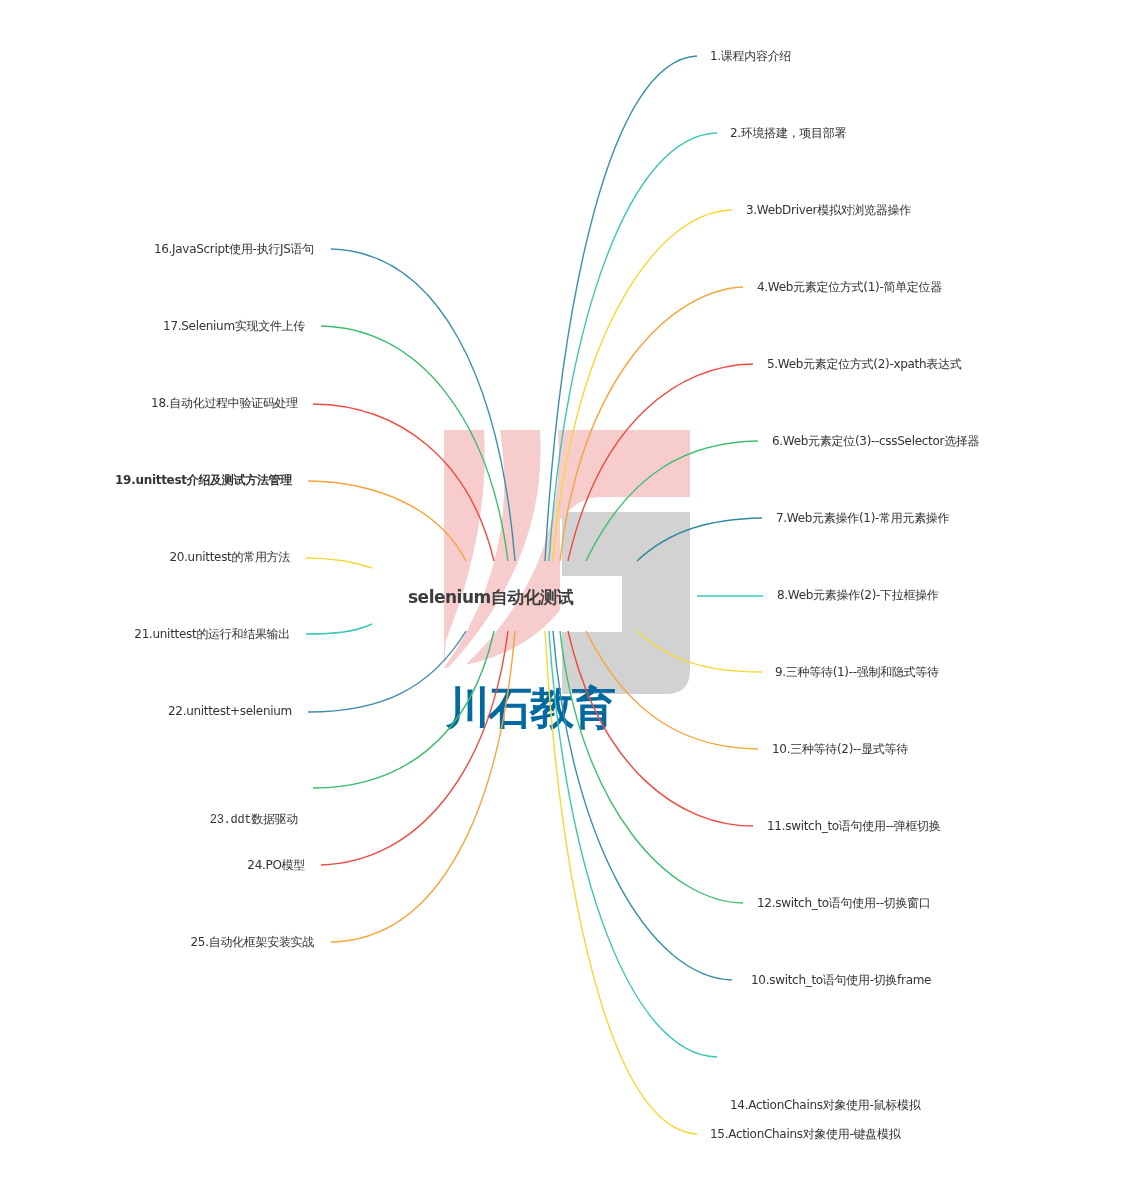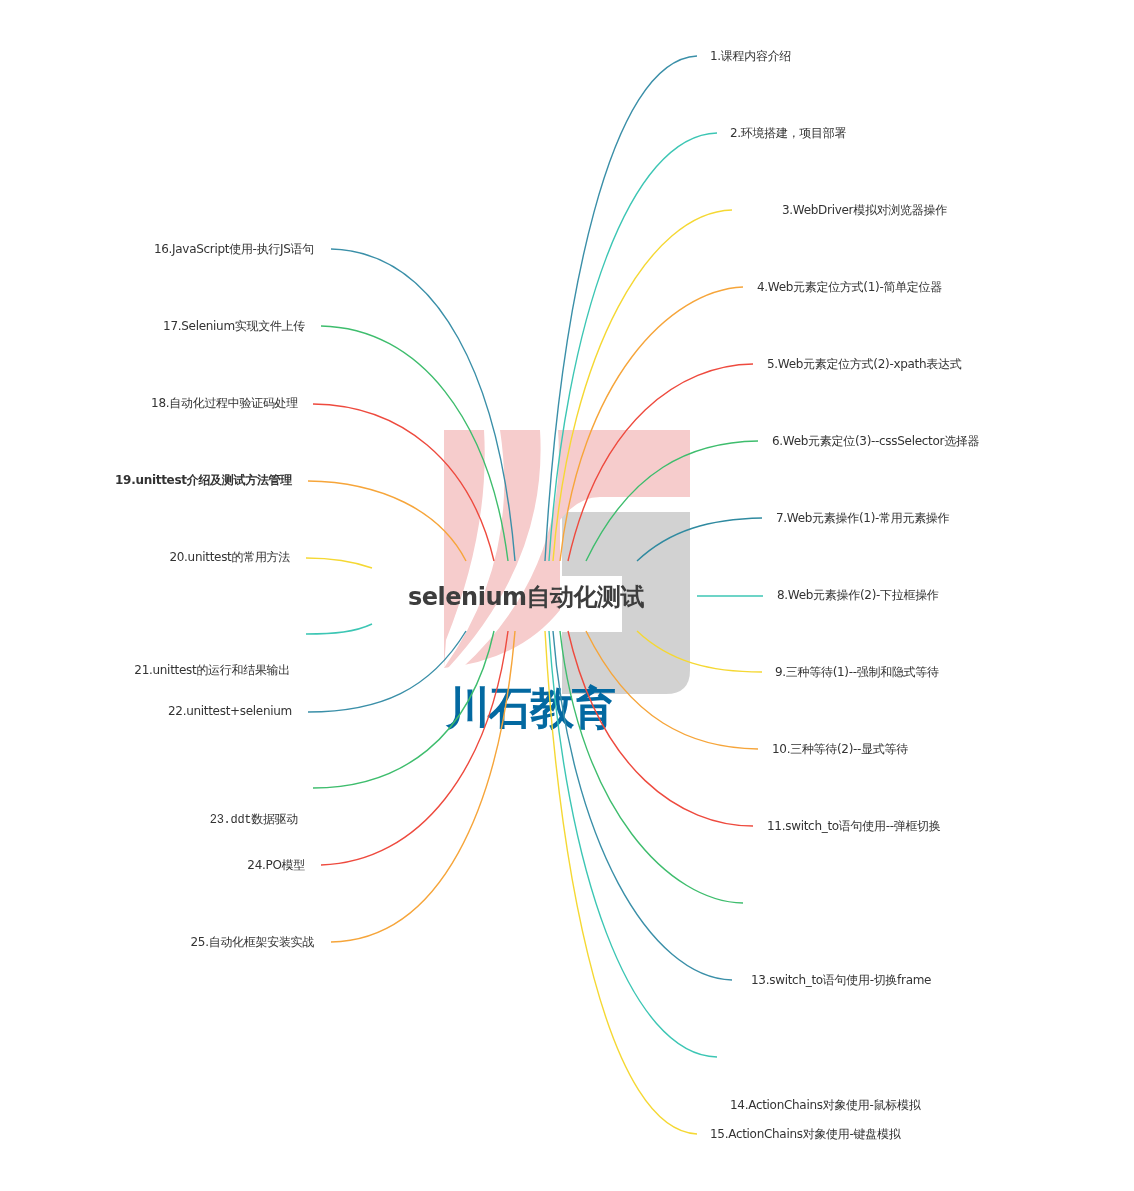--- a/index.html
+++ b/index.html
@@ -4,21 +4,21 @@
 <style>
   html, body { margin: 0; padding: 0; background: #ffffff; }
   body { width: 1134px; height: 1191px; position: relative; overflow: hidden;
          font-family: "Liberation Sans", "DejaVu Sans", sans-serif; }
   .stage { position: absolute; left: 0; top: 0; width: 1134px; height: 1191px; }
   svg.wm, svg.links { position: absolute; left: 0; top: 0; }
   .wm-text { position: absolute; left: 446px; top: 668px; width: 240px; height: 80px;
              font-family: "DejaVu Sans", sans-serif; font-weight: bold; font-size: 44px;
              color: #0369a1; letter-spacing: -2px; line-height: 80px; white-space: nowrap; }
   .center { position: absolute; left: 408px; top: 578px; height: 38px; line-height: 38px;
-            font-size: 24px; font-weight: bold; color: #3d3d3d; white-space: nowrap;
+            font-size: 17px; font-weight: bold; color: #3d3d3d; white-space: nowrap;
             font-family: "DejaVu Sans", sans-serif; letter-spacing: -0.5px; }
   .label { position: absolute; font-size: 12px; color: #333333; white-space: nowrap;
            height: 24px; line-height: 24px; font-family: "DejaVu Sans", sans-serif; letter-spacing: -0.3px; }
   .label.left { text-align: right; }
 </style>
 </head>
 <body>
 
 <div class="stage">
 
@@ -62,37 +62,38 @@
     <path stroke="#3a8fa8" d="M466 631 C 430 690, 380 712, 308 712"></path>
     <path stroke="#3ebd6d" d="M494 631 C 470 740, 400 788, 313 788"></path>
     <path stroke="#ee4a3e" d="M508 631 C 490 770, 420 862, 321 865"></path>
     <path stroke="#f6a53a" d="M515 631 C 500 810, 440 940, 331 942"></path>
   </svg>
 
   <div class="center">selenium自动化测试</div>
 
   <div class="label" style="left:710px; top:44px;">1.课程内容介绍</div>
   <div class="label" style="left:730px; top:121px;">2.环境搭建，项目部署</div>
-  <div class="label" style="left:746px; top:198px;margin-left:36px;">3.WebDriver模拟对浏览器操作</div>
+  <div class="label" style="left:746px; top:198px;">3.WebDriver模拟对浏览器操作</div>
   <div class="label" style="left:757px; top:275px;">4.Web元素定位方式(1)-简单定位器</div>
   <div class="label" style="left:767px; top:352px;">5.Web元素定位方式(2)-xpath表达式</div>
   <div class="label" style="left:772px; top:429px;">6.Web元素定位(3)--cssSelector选择器</div>
   <div class="label" style="left:776px; top:506px;text-align:center;">7.Web元素操作(1)-常用元素操作</div>
   <div class="label" style="left:777px; top:583px;">8.Web元素操作(2)-下拉框操作</div>
   <div class="label" style="left:775px; top:660px;">9.三种等待(1)--强制和隐式等待</div>
   <div class="label" style="left:772px; top:737px;">10.三种等待(2)--显式等待</div>
   <div class="label" style="left:767px; top:814px;">11.switch_to语句使用--弹框切换</div>
-  <div class="label" style="left:751px; top:968px;">13.switch_to语句使用-切换frame</div>
+  <div class="label" style="left:757px; top:891px;">12.switch_to语句使用--切换窗口</div>
+  <div class="label" style="left:751px; top:968px;">10.switch_to语句使用-切换frame</div>
   <div class="label" style="left:730px; top:1045px;margin-top:48px;">14.ActionChains对象使用-鼠标模拟</div>
   <div class="label" style="left:710px; top:1122px;">15.ActionChains对象使用-键盘模拟</div>
 
   <div class="label left" style="right:820px; top:237px;margin-left:7px;">16.JavaScript使用-执行JS语句</div>
   <div class="label left" style="right:829px; top:314px;">17.Selenium实现文件上传</div>
   <div class="label left" style="right:836px; top:391px;">18.自动化过程中验证码处理</div>
   <div class="label left" style="right:842px; top:468px;font-weight:bold;">19.unittest介绍及测试方法管理</div>
   <div class="label left" style="right:844px; top:545px;">20.unittest的常用方法</div>
-  <div class="label left" style="right:844px; top:622px;margin-top:36px;">21.unittest的运行和结果输出</div>
+  <div class="label left" style="right:844px; top:622px;">21.unittest的运行和结果输出</div>
   <div class="label left" style="right:842px; top:699px;">22.unittest+selenium</div>
   <div class="label left" style="right:836px; top:808px;font-family:Liberation Mono, monospace;">23.ddt数据驱动</div>
   <div class="label left" style="right:829px; top:853px;">24.PO模型</div>
   <div class="label left" style="right:820px; top:930px;">25.自动化框架安装实战</div>
 
 </div>
 
 </body></html>

